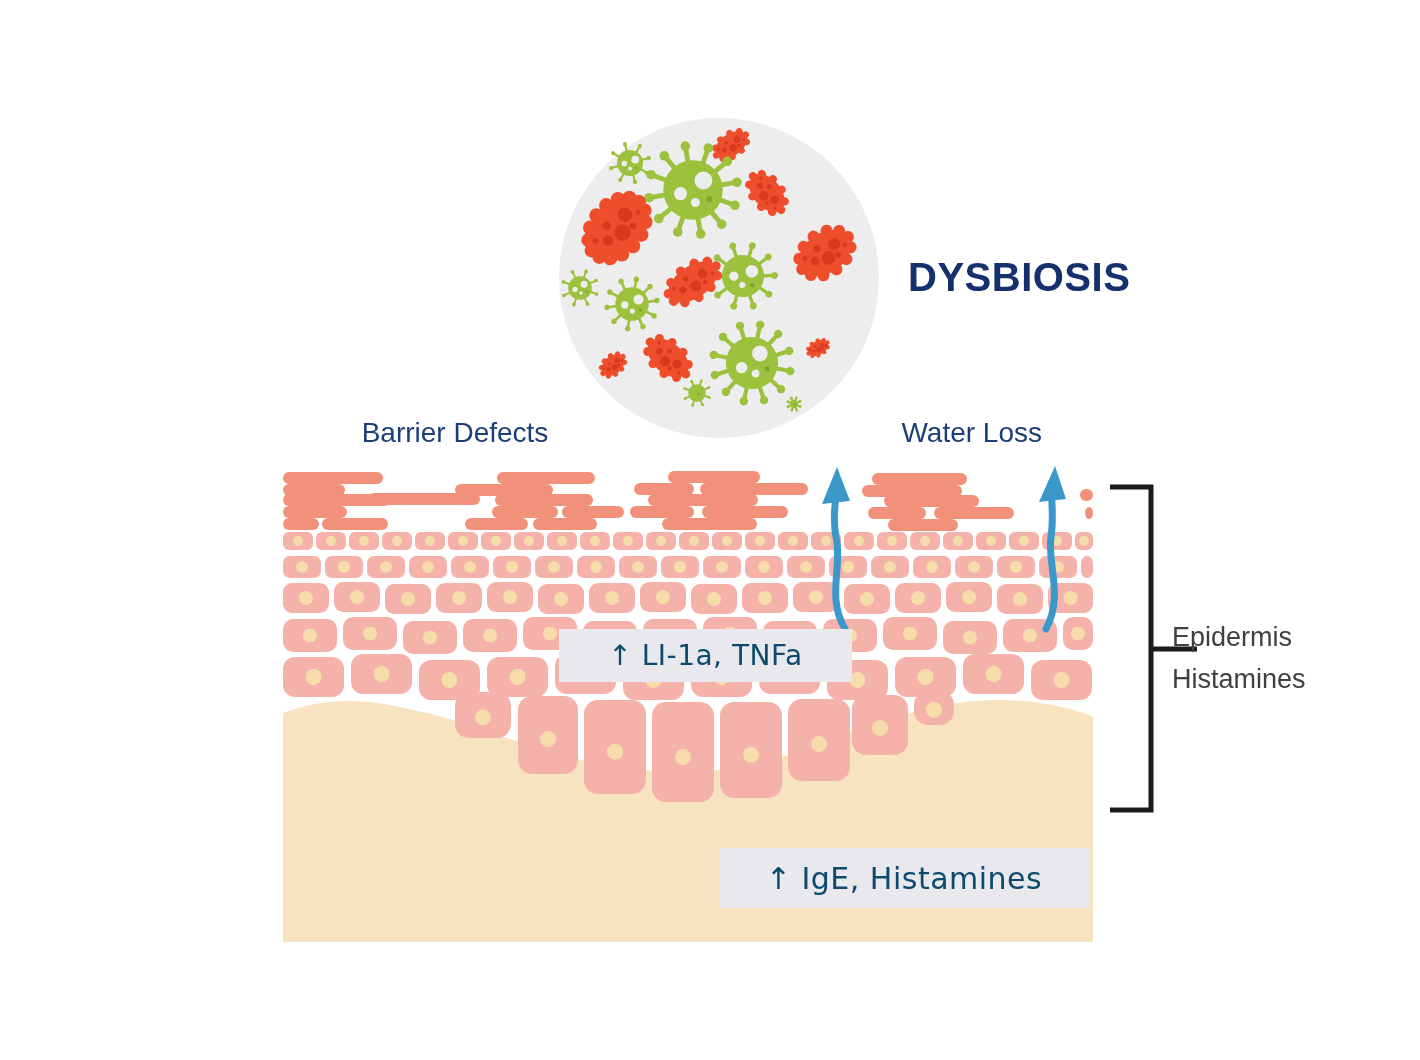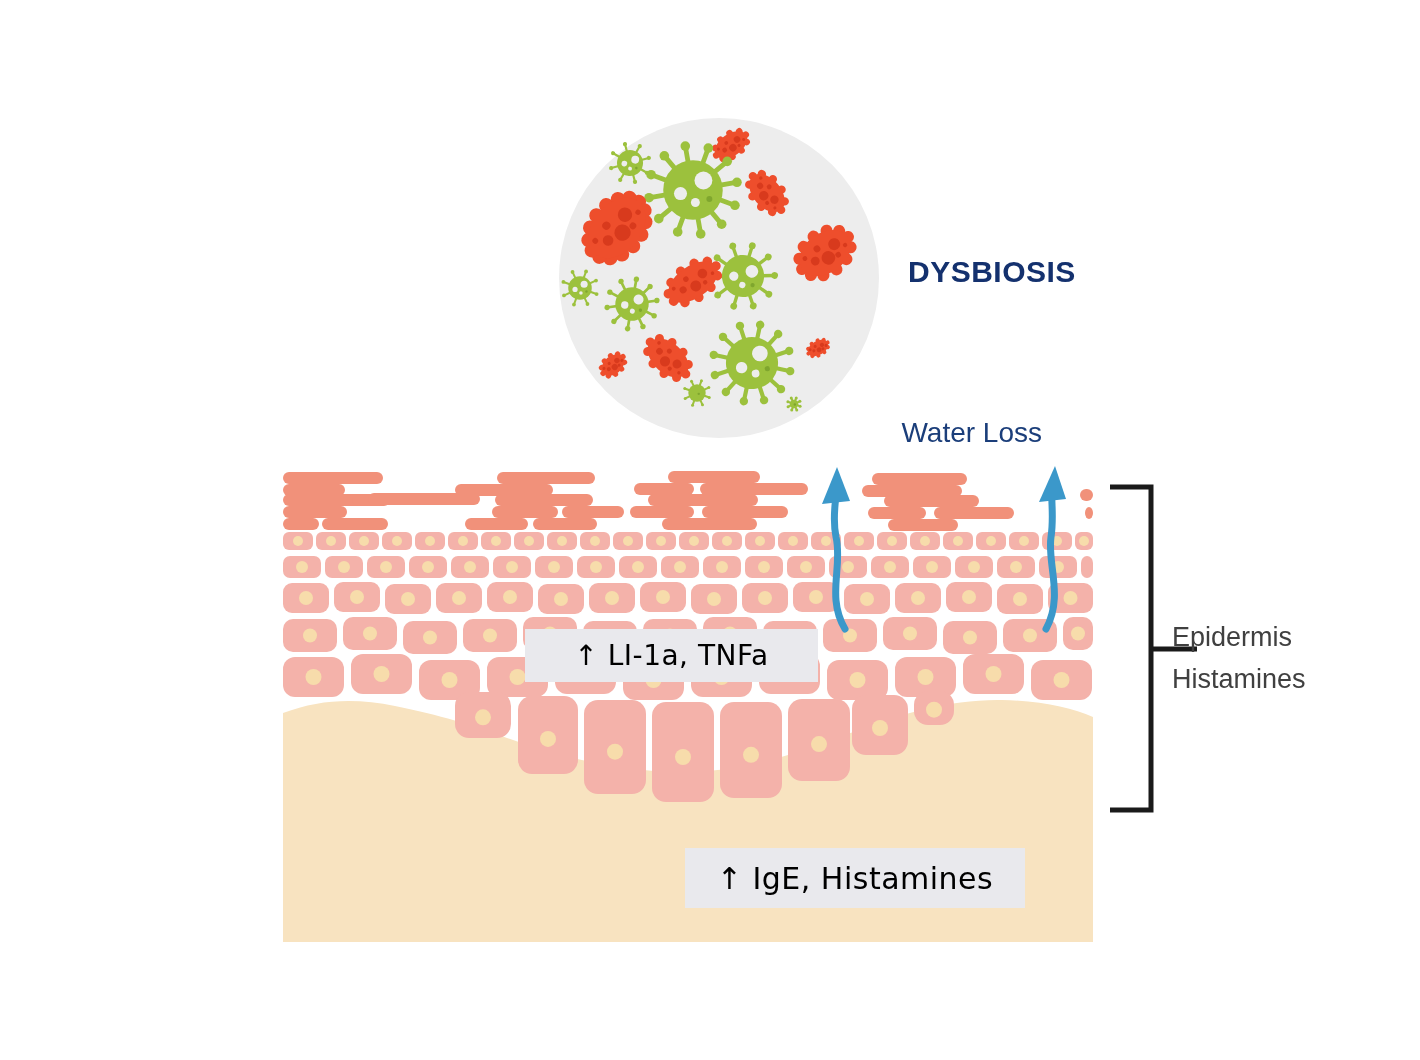--- a/index.html
+++ b/index.html
@@ -1,29 +1,29 @@
 <!DOCTYPE html>
 <html><head>
 <meta charset="utf-8">
 <style>
   html,body{margin:0;padding:0;background:#ffffff;}
   .canvas{position:relative;width:1420px;height:1060px;background:#ffffff;overflow:hidden;
           font-family:"Liberation Sans",sans-serif;}
   #scene{position:absolute;left:0;top:0;width:1420px;height:1060px;}
   .overlay{position:absolute;white-space:nowrap;}
-  #title{left:908px;top:255px;font-size:30px;font-weight:700;letter-spacing:0.5px;color:#14316E;}
+  #title{left:908px;top:255px;font-size:40px;font-weight:700;letter-spacing:0.5px;color:#14316E;}
   .navy-label{color:#1B3E7A;font-size:28px;font-weight:400;}
   #barrier-label{left:345px;top:417px;width:220px;text-align:center;}
   #water-label{left:862px;top:417px;width:180px;text-align:right;}
   #epidermis-label{left:1172px;top:616px;font-size:27px;line-height:42px;color:#404040;white-space:normal;}
-  .callout{position:absolute;background:#E9E9ED;color:#000000;
+  .callout{position:absolute;background:#E9E9ED;color:#0c4a6e;
            font-family:"DejaVu Sans",sans-serif;display:flex;align-items:center;justify-content:center;
-           white-space:nowrap;letter-spacing:0.5px;}
+           white-space:nowrap;letter-spacing:0.5px;margin-left:34px;}
   #epidermis-box{left:525px;top:629px;width:293px;height:53px;font-size:28px;}
-  #dermis-box{left:685px;top:848px;width:340px;height:60px;font-size:30px;}
+  #dermis-box{left:685px;top:848px;width:370px;height:60px;font-size:30px;}
 </style>
 </head>
 <body>
 
 <div class="canvas">
 
   <svg id="scene" viewBox="0 0 1420 1060">
       <circle cx="719" cy="278" r="160" fill="#EDEDED"></circle>
       <g>
         <g transform="translate(630 163) rotate(10)">
@@ -627,20 +627,21 @@
         <path d="M845,629 C826,597 843,566 836,537 C832,518 836,503 836,491" fill="none" stroke="#3B98CA" stroke-width="7" stroke-linecap="round"></path>
         <path d="M1046,629 C1064,596 1047,564 1051,537 C1054,517 1051,503 1052,490" fill="none" stroke="#3B98CA" stroke-width="7" stroke-linecap="round"></path>
         <polygon points="837,467 822,504 850,501" fill="#3B98CA"></polygon>
         <polygon points="1055,466 1039,502 1066,499" fill="#3B98CA"></polygon>
       </g>
       <path d="M 1110,487 H 1151 V 810 H 1110 M 1151,649 H 1197" fill="none" stroke="#1A1A1A" stroke-width="5"></path>
     </svg>
 
   <div class="overlay" id="title">DYSBIOSIS</div>
 
+  <div class="overlay navy-label" id="barrier-label">Barrier Defects</div>
 
   <div class="overlay navy-label" id="water-label">Water Loss</div>
 
   <div class="overlay" id="epidermis-label">
     <div>Epidermis</div>
     <div>Histamines</div>
   </div>
 
   <div class="callout" id="epidermis-box">↑ LI-1a, TNFa</div>
 

